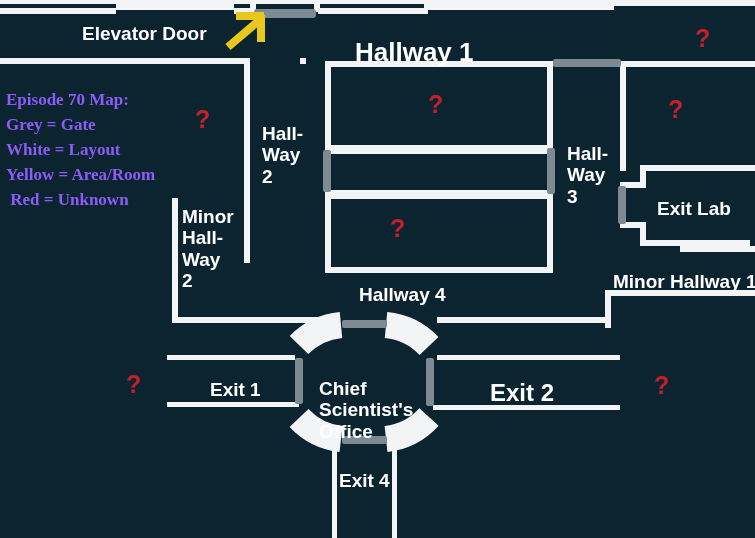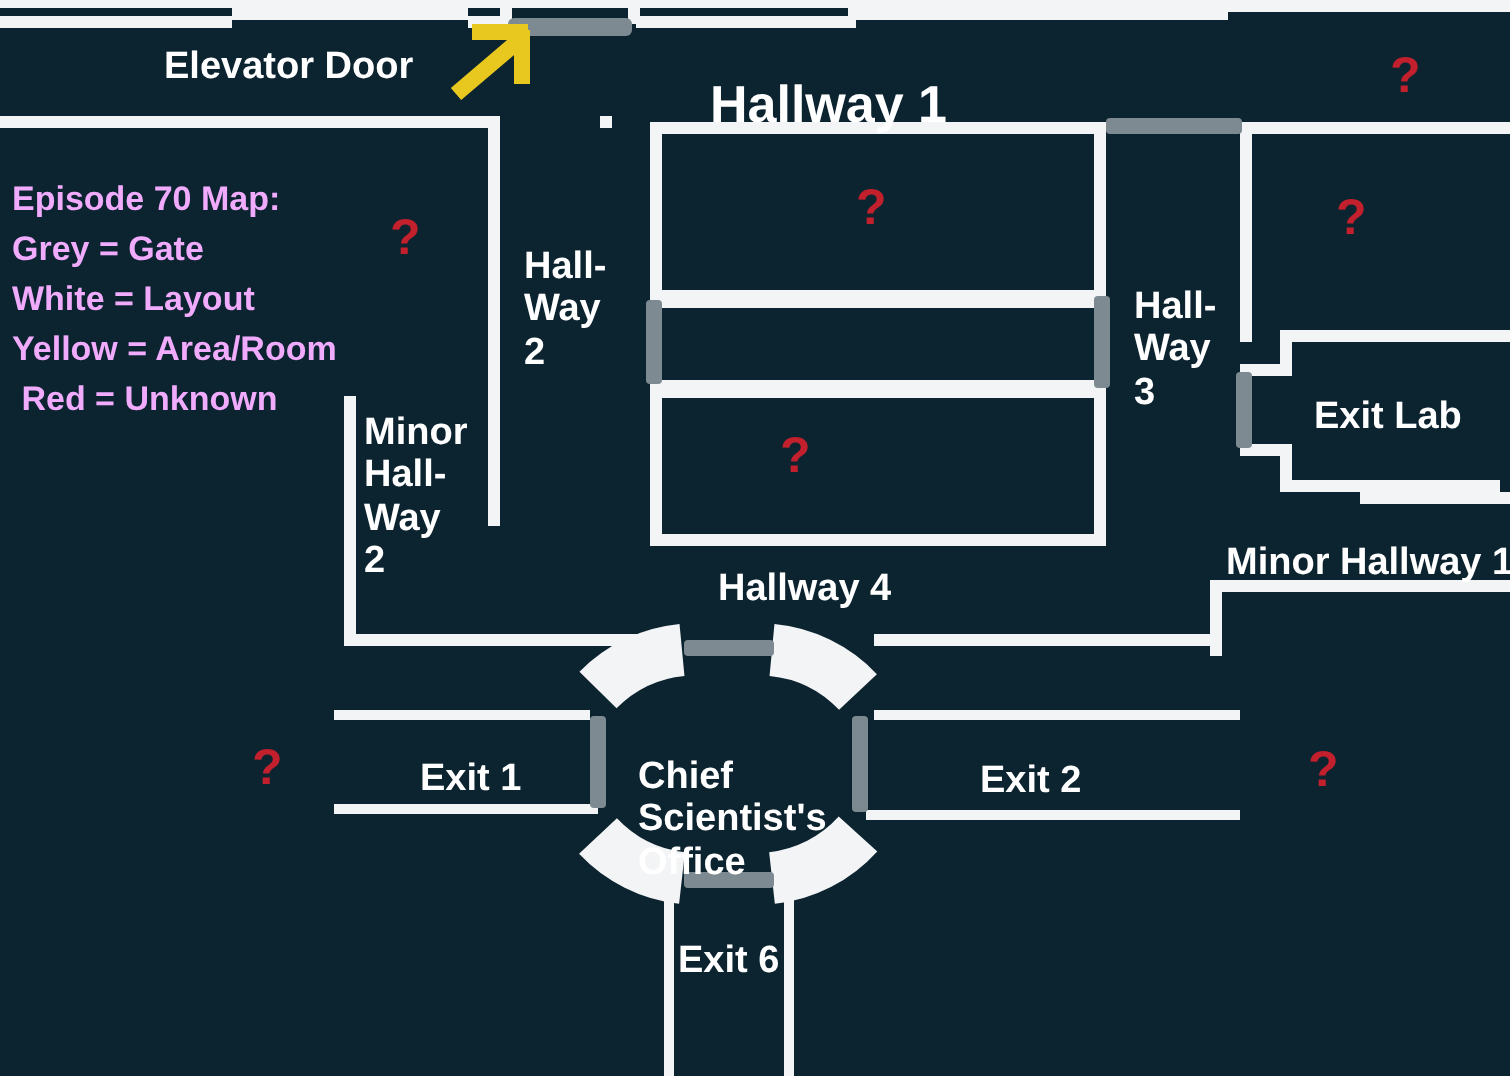--- a/index.html
+++ b/index.html
@@ -35,22 +35,23 @@
   .yellow { color: #ffffff; }
   .red    { color: #c2202c; }
 
   .legend {
     position: absolute;
     left: 6px;
     top: 88px;
     font-size: 17px;
     font-weight: bold;
     line-height: 1.47;
-    color: #f0abfc;
+    color: #8b5cf6;
     white-space: pre;
+    font-family: Liberation Serif, serif;
   }
   .qm { font-size: 25px; font-weight: bold; }
 </style>
 </head>
 <body>
 
 <div id="map">
 
   <svg width="755" height="538" viewBox="0 0 755 538">
 
@@ -174,23 +175,23 @@
   <div class="lbl yellow" style="left:613px;top:271px;font-size:19px;">Minor Hallway 1</div>
 
   <div class="lbl yellow" style="left:359px;top:284px;font-size:19px;">Hallway 4</div>
 
   <div class="lbl yellow" style="left:319px;top:378px;font-size:19px;">Chief
 Scientist's
 Office</div>
 
   <div class="lbl yellow" style="left:194px;top:379px;font-size:19px;margin-left:16px;">Exit 1</div>
 
-  <div class="lbl yellow" style="left:490px;top:380px;font-size:19px;">Exit 2</div>
-
-  <div class="lbl yellow" style="left:339px;top:470px;font-size:19px;">Exit 6</div>
+  <div class="lbl yellow" style="left:490px;top:380px;font-size:24px;">Exit 2</div>
+
+  <div class="lbl yellow" style="left:339px;top:470px;font-size:19px;">Exit 4</div>
 
   <div class="lbl red qm" style="left:695px;top:24px;">?</div>
 
   <div class="lbl red qm" style="left:195px;top:105px;">?</div>
 
   <div class="lbl red qm" style="left:428px;top:90px;">?</div>
 
   <div class="lbl red qm" style="left:668px;top:95px;">?</div>
 
   <div class="lbl red qm" style="left:390px;top:214px;">?</div>

